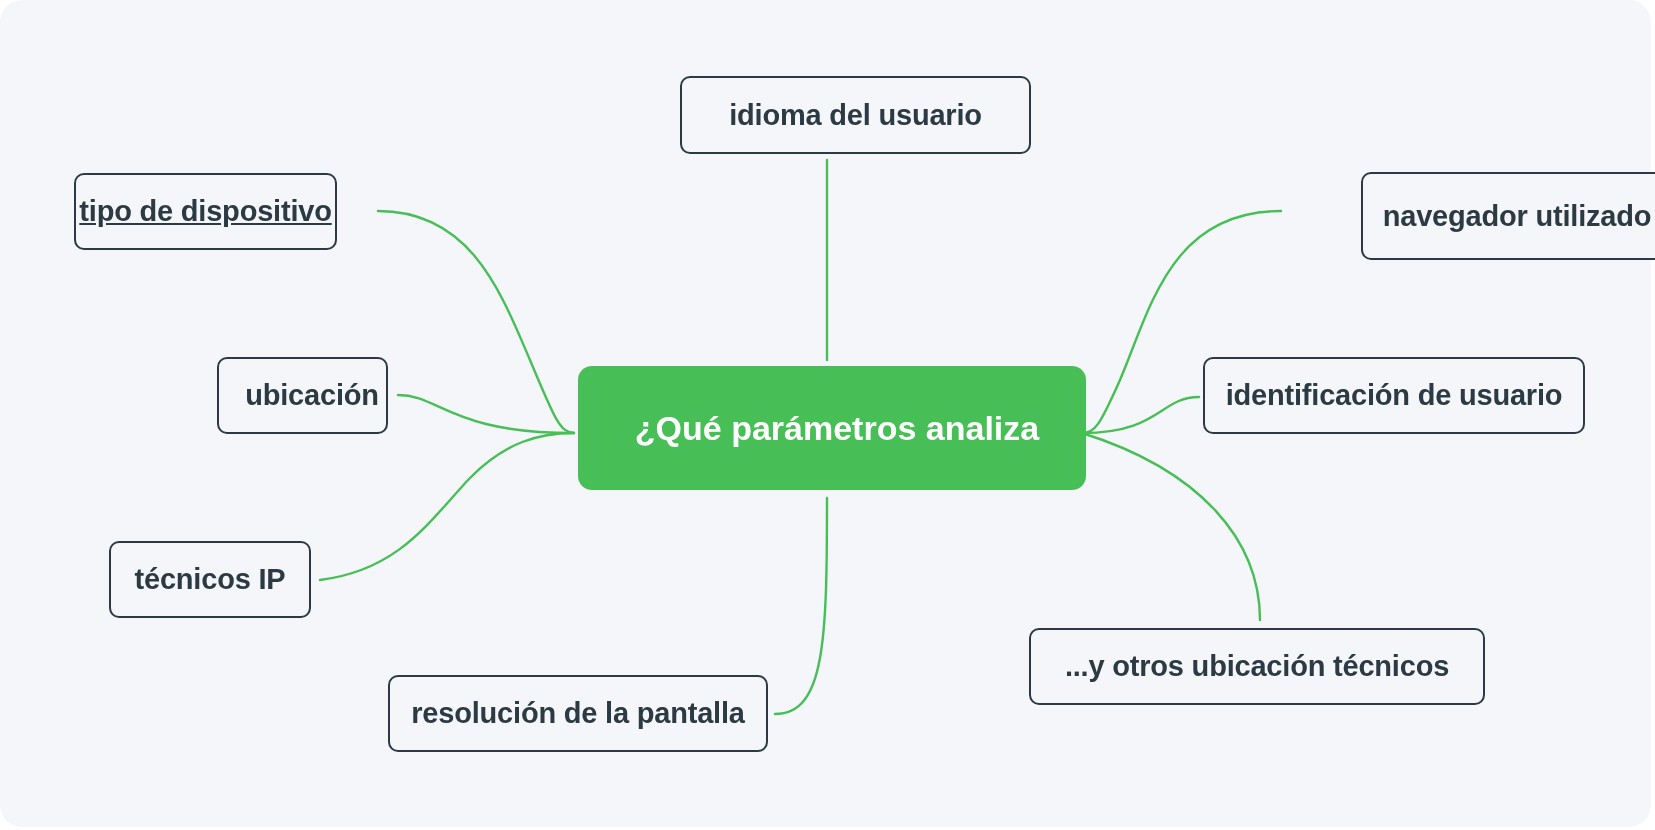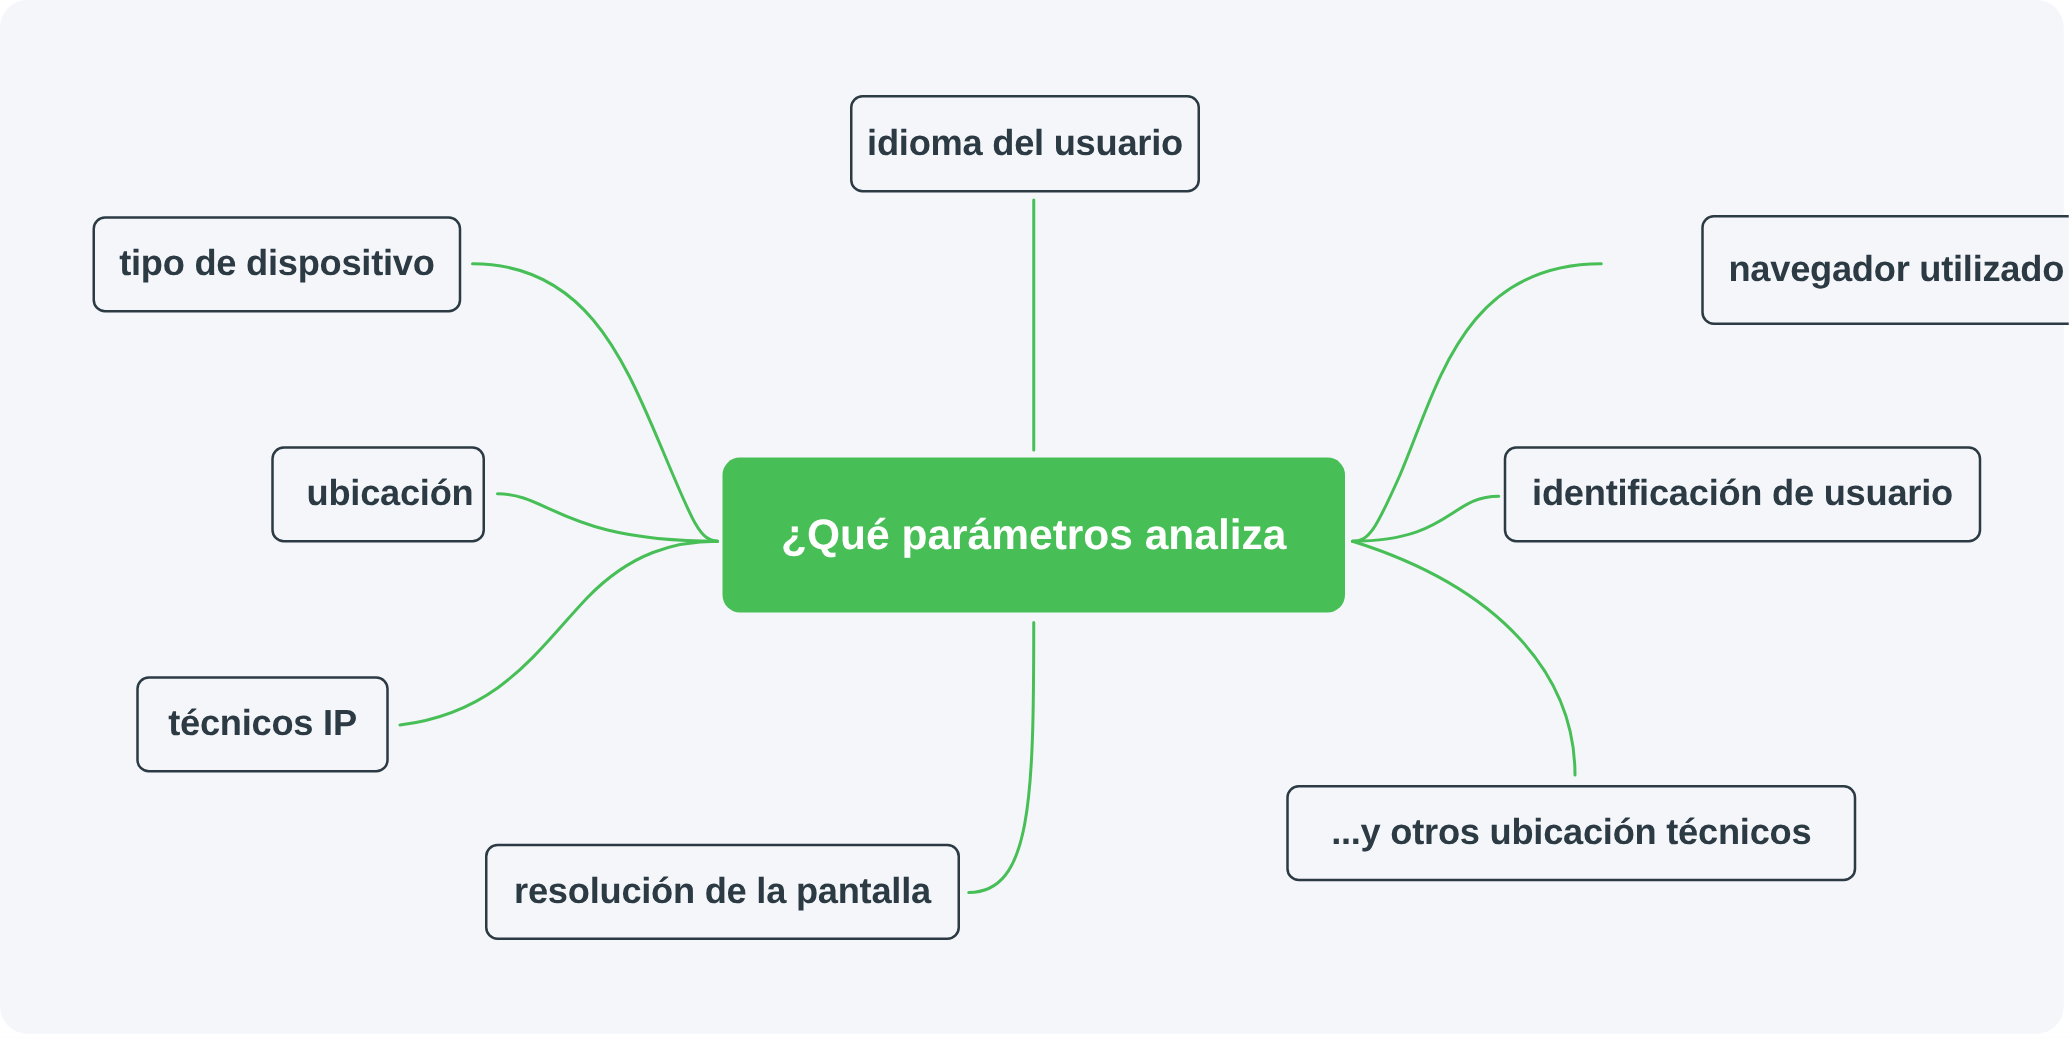--- a/index.html
+++ b/index.html
@@ -10,21 +10,21 @@
     svg.links { position: absolute; left: 0; top: 0; width: 1655px; height: 830px; }
     svg.links path { fill: none; stroke: #47bf56; stroke-width: 2.4; stroke-linecap: round; }
     .node { position: absolute; box-sizing: border-box; border: 2px solid #2c3a44;
             border-radius: 10px; background: #f4f6fa; color: #2c3a44;
             font-size: 29px; font-weight: bold; display: flex; align-items: center;
             justify-content: center; white-space: nowrap; letter-spacing: -0.2px; }
     .center { position: absolute; left: 578px; top: 366px; width: 498px; height: 124px;
               background: #47bf56; border-radius: 14px; color: #ffffff;
               font-size: 34px; font-weight: bold; text-align: center;
               display: flex; flex-direction: column; align-items: center; justify-content: center;
-              line-height: 55px; }
+              line-height: 55px; padding-left: 10px; }
   </style>
 </head>
 <body>
 
 <div class="canvas"></div>
 
 <svg class="links" viewBox="0 0 1655 830">
   <path d="M827 160 L827 360"></path>
   <path d="M378 211 C470 211 500 290 530 360 C555 420 560 432 574 433"></path>
   <path d="M398 395 C440 395 450 433 574 433"></path>
@@ -32,25 +32,25 @@
   <path d="M775 714 C825 714 827 640 827 498"></path>
   <path d="M1281 211 C1170 211 1150 310 1120 380 C1100 425 1095 433 1082 433"></path>
   <path d="M1199 397 C1160 397 1160 433 1082 433"></path>
   <path d="M1082 433 C1200 470 1260 540 1260 620"></path>
 </svg>
 
 <div class="center">
   <span>¿Qué parámetros analiza</span>
 </div>
 
-<div class="node" style="left:680px; top:76px; width:280px; height:78px;">
+<div class="node" style="left:680px; top:76px; width:351px; height:78px;">
   <span>idioma del usuario</span>
 </div>
 
-<div class="node" style="left:74px; top:173px; width:295px; height:77px;">
+<div class="node" style="left:74px; top:173px; width:263px; height:77px;text-decoration:underline;">
   <span>tipo de dispositivo</span>
 </div>
 
 <div class="node" style="left:217px; top:357px; width:171px; height:77px;padding-left:19px;">
   <span>ubicación</span>
 </div>
 
 <div class="node" style="left:109px; top:541px; width:202px; height:77px;">
   <span>técnicos IP</span>
 </div>

